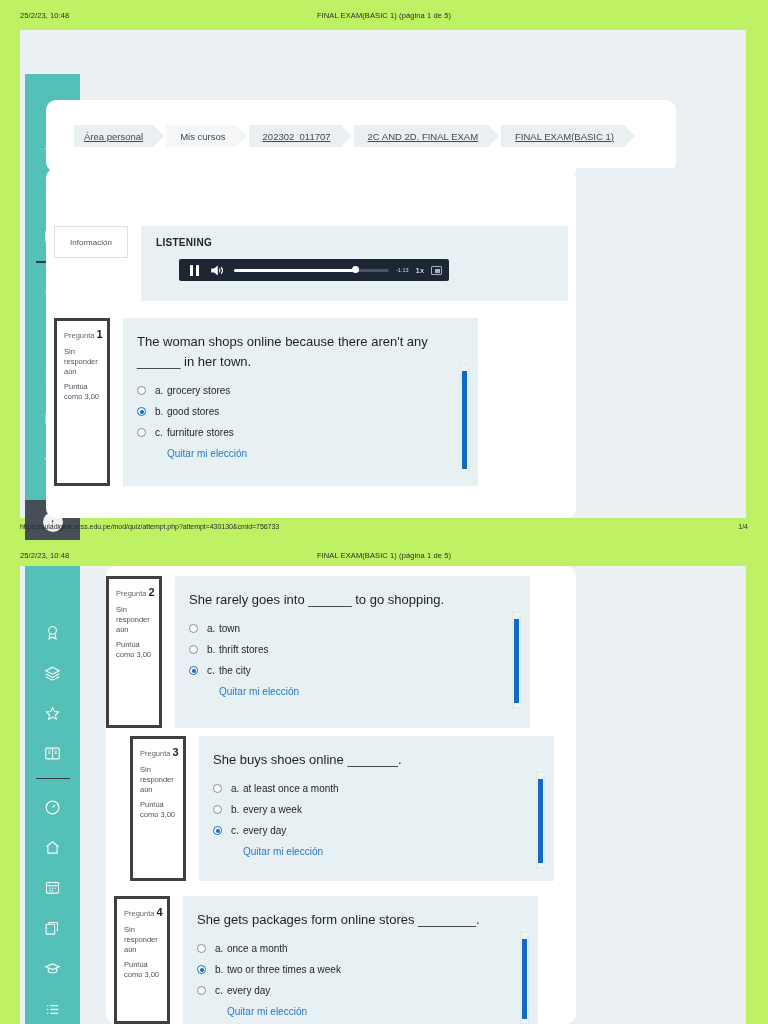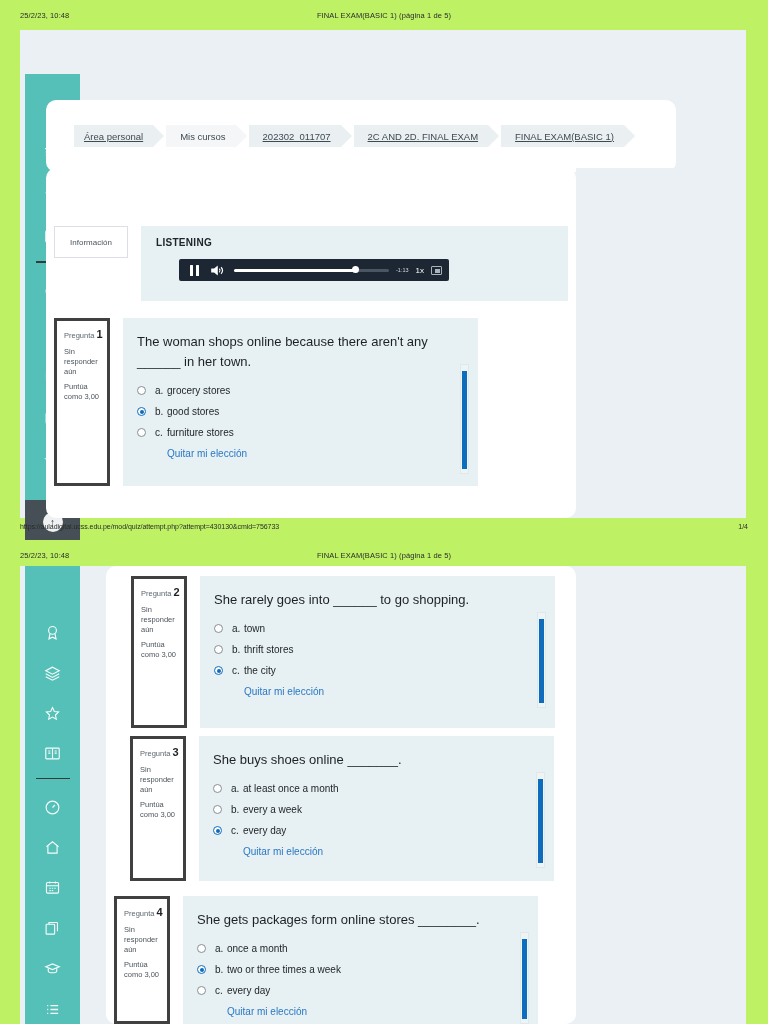--- a/index.html
+++ b/index.html
@@ -427,21 +427,21 @@
         <div class="nav-icon">
           <svg width="17" height="17" viewBox="0 0 24 24" fill="none" stroke="currentColor" stroke-width="1.8">
               <path d="M9 6.5h11M9 12h11M9 17.5h11"></path>
               <path d="M4.5 6.5h1.5M4.5 12h1.5M4.5 17.5h1.5"></path>
             </svg>
         </div>
       </nav>
 
       <div class="quiz-panel">
 
-        <div class="qblock" style="left:25px; top:10px;">
+        <div class="qblock" style="left:0; top:10px;">
           <div class="qmeta">
             <div class="qm-head">
               <span>Pregunta</span><span class="qm-num">2</span>
             </div>
             <div class="qm-line">Sin responder aún</div>
             <div class="qm-line">Puntúa como 3,00</div>
           </div>
           <div class="qbody" style="width:355px; height:152px;">
             <div class="qtext">She rarely goes into ______ to go shopping.</div>
             <div class="opts">

